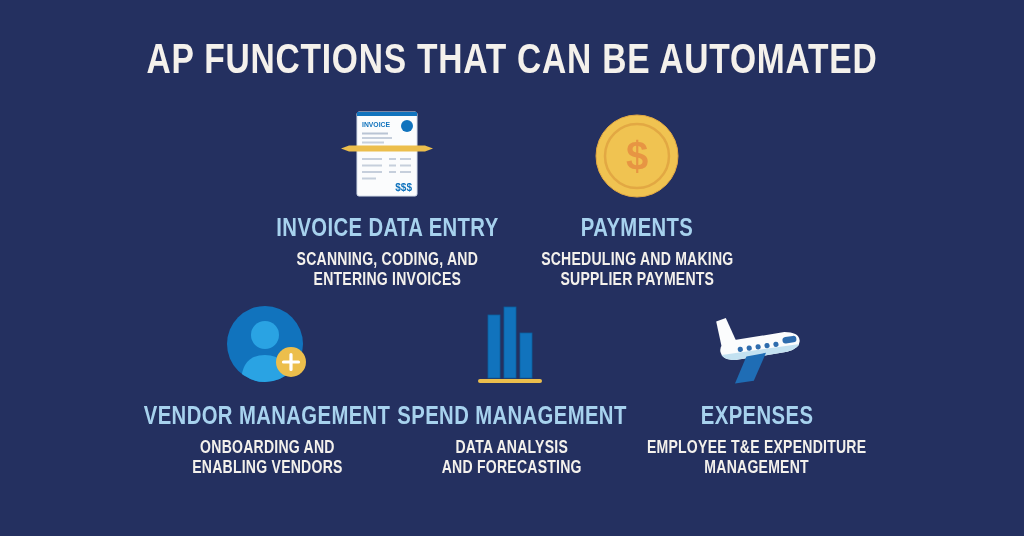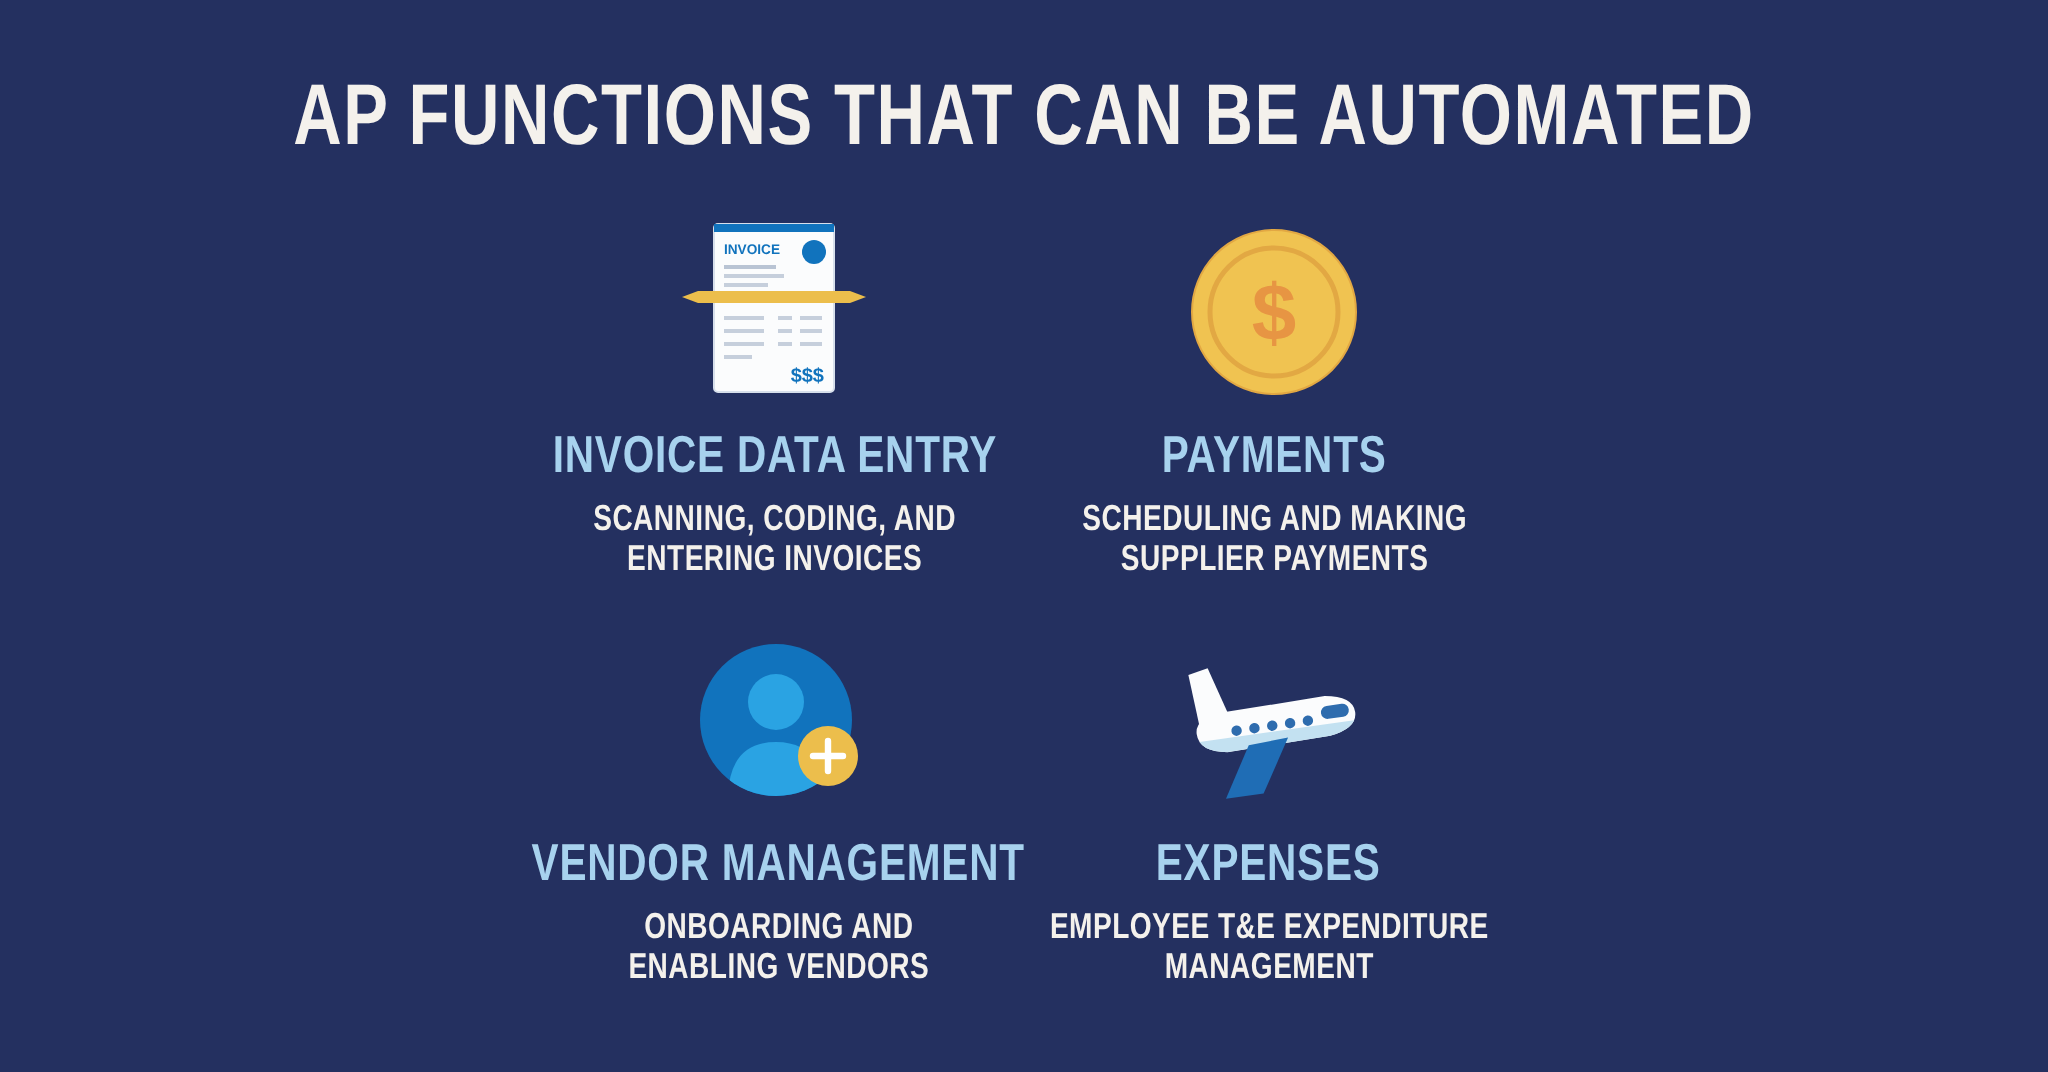--- a/index.html
+++ b/index.html
@@ -10,21 +10,21 @@
     -webkit-font-smoothing:antialiased;
   }
   .cond{transform:scaleX(0.78);transform-origin:50% 50%;}
   .title{
     position:absolute;top:34px;left:0;width:100%;margin:0;
     text-align:center;font-size:43px;font-weight:bold;
     color:var(--text-white,#f4f1ec);letter-spacing:1px;white-space:nowrap;
   }
   .row{position:absolute;left:0;width:100%;display:flex;justify-content:center;}
   .row-top{top:106px;}
-  .row-bottom{top:314px;align-items:center;}
+  .row-bottom{top:298px;align-items:center;}
   .row-top .item{width:250px;}
   .row-bottom .item{width:245px;}
   .item{display:flex;flex-direction:column;align-items:center;text-align:center;}
   .icon-box{height:100px;display:flex;align-items:center;justify-content:center;}
   .row-bottom .icon-box{height:96px;}
   .heading{
     margin-top:8px;font-size:26px;font-weight:bold;line-height:1.05;
     color:var(--heading-blue,#a7d2ee);letter-spacing:.5px;white-space:nowrap;
   }
   .desc{
@@ -121,20 +121,35 @@
         </svg>
       </div>
       <div class="heading cond">VENDOR MANAGEMENT</div>
       <div class="desc cond">
         <span class="line">ONBOARDING AND</span>
         <span class="line">ENABLING VENDORS</span>
       </div>
     </div>
 
 
+    <div class="item">
+      <div class="icon-box">
+        <svg width="92" height="92" viewBox="0 0 92 92">
+          <rect x="22" y="15" width="12" height="63" class="f-blue" stroke="#0a5f9e" stroke-width="0.8"></rect>
+          <rect x="38" y="7" width="12" height="71" class="f-blue" stroke="#0a5f9e" stroke-width="0.8"></rect>
+          <rect x="54" y="33" width="12" height="45" class="f-blue" stroke="#0a5f9e" stroke-width="0.8"></rect>
+          <rect x="12" y="79" width="64" height="4" rx="2" class="f-gold"></rect>
+        </svg>
+      </div>
+      <div class="heading cond">SPEND MANAGEMENT</div>
+      <div class="desc cond">
+        <span class="line">DATA ANALYSIS</span>
+        <span class="line">AND FORECASTING</span>
+      </div>
+    </div>
 
     <div class="item">
       <div class="icon-box">
         <svg width="106" height="92" viewBox="0 0 106 92">
           <defs>
               <clipPath id="fuselageClip">
             <path d="M16,46 Q16,38 30,37 L82,36 Q96,38 96,46 Q96,54 82,56 L30,57 Q16,55 16,46 Z"></path>
           </clipPath>
             </defs>
           <g transform="rotate(-8 53 46)">

